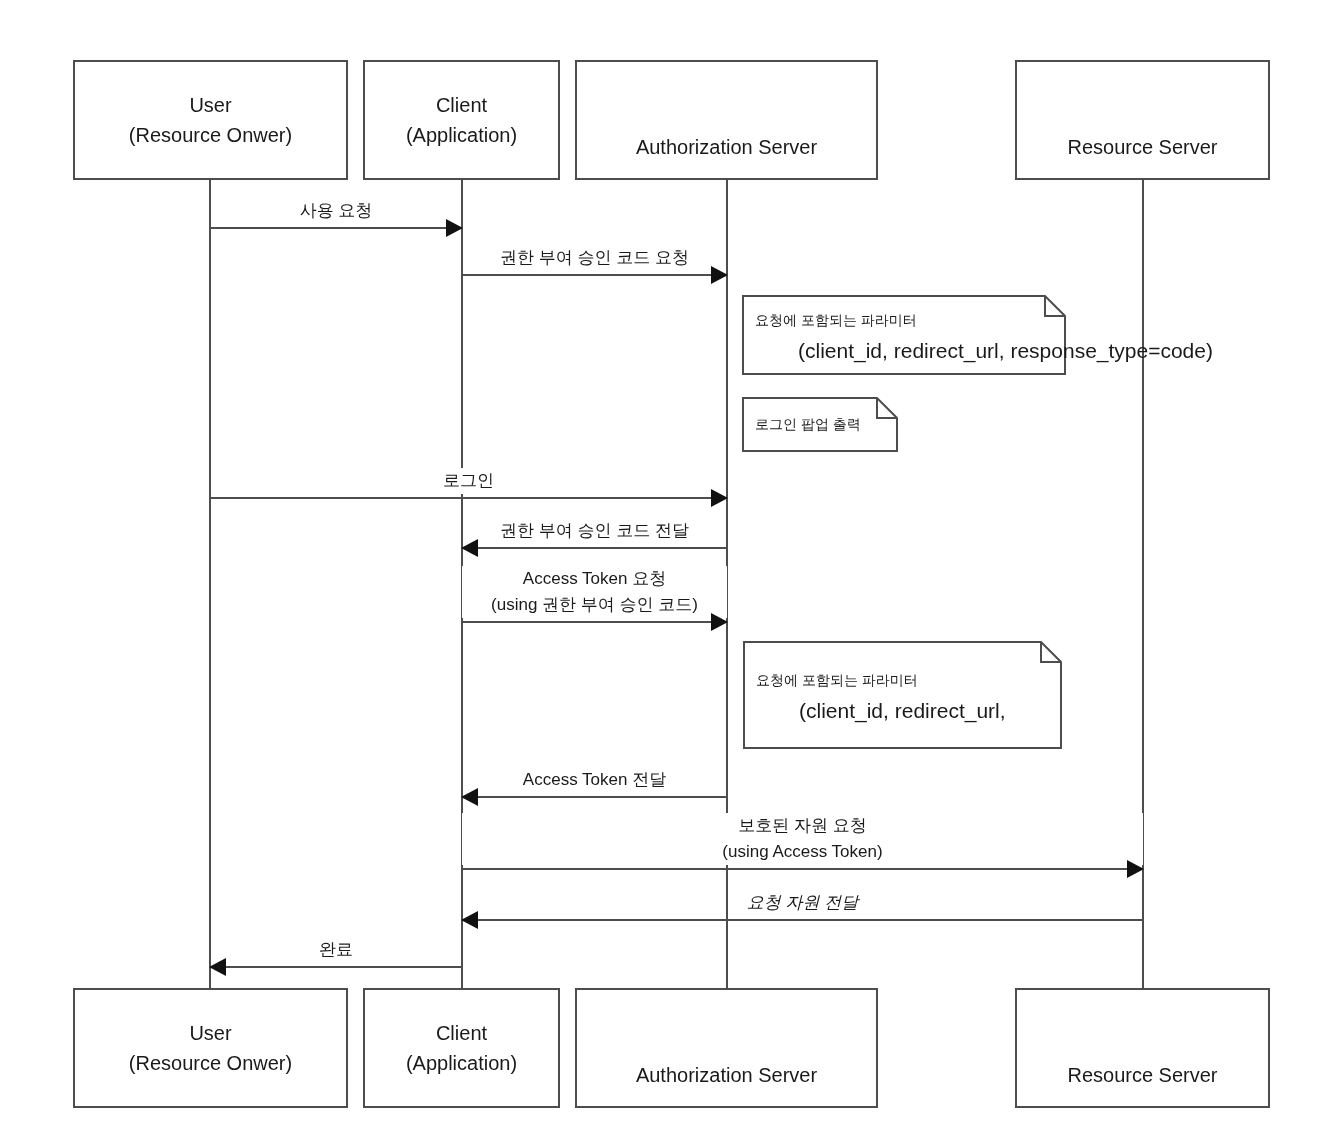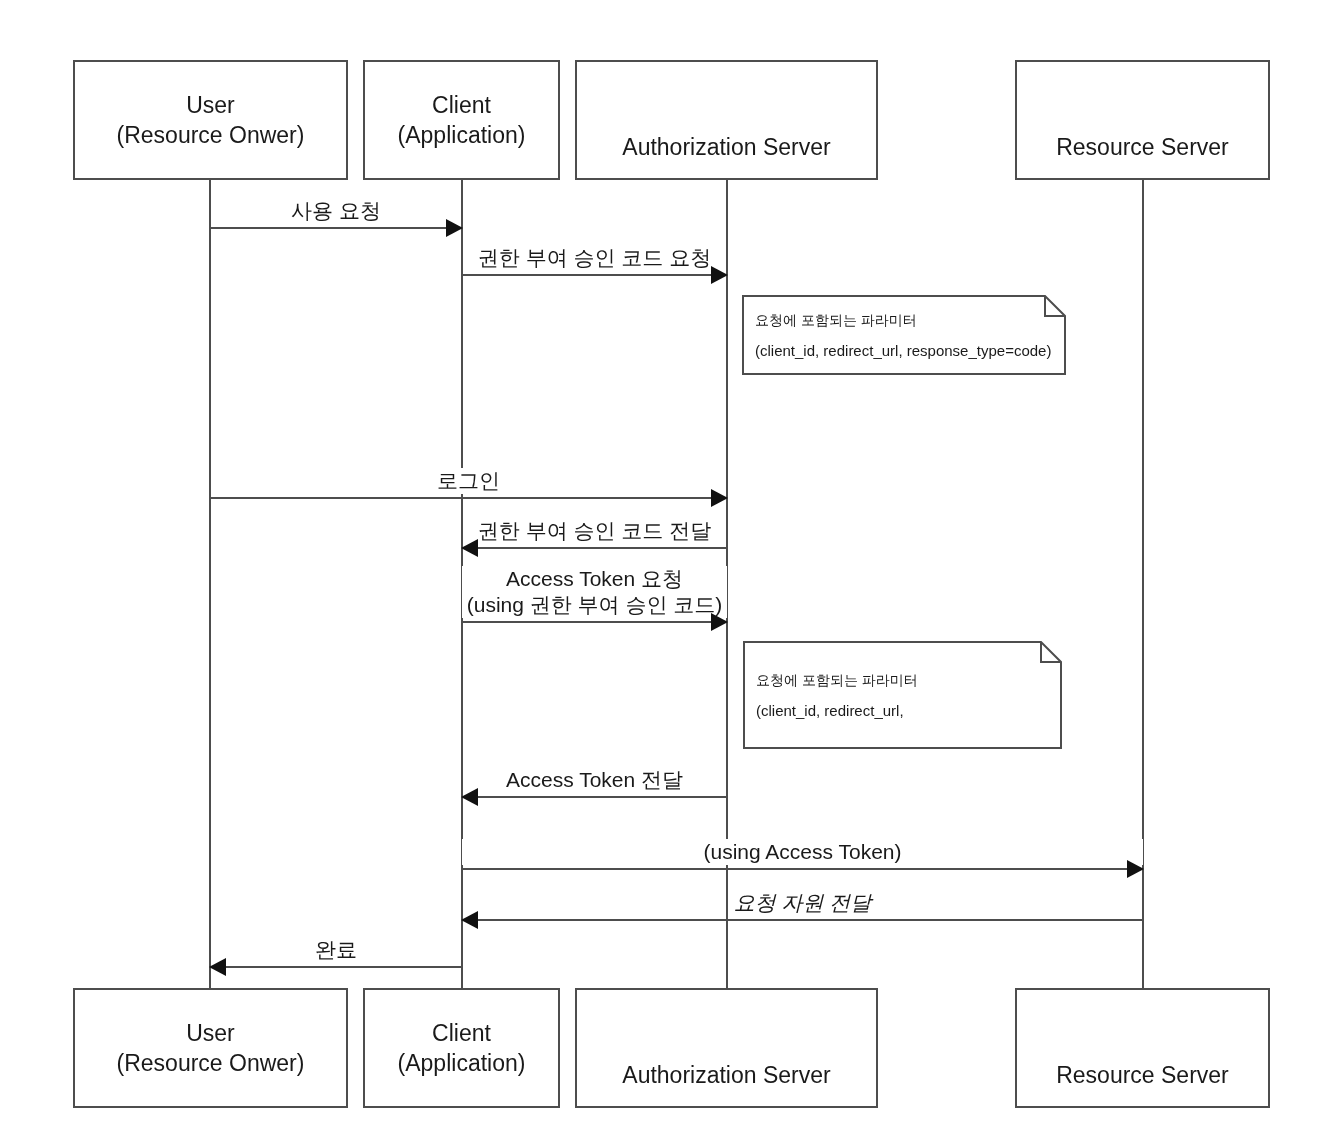--- a/index.html
+++ b/index.html
@@ -24,21 +24,21 @@
   .actor-box {
     position: absolute;
     height: 120px;
     background: var(--bg);
     border: 2px solid var(--line);
     display: flex;
     flex-direction: column;
     align-items: center;
     justify-content: center;
     text-align: center;
-    font-size: 23px;
+    font-size: 20px;
     line-height: 30px;
     z-index: 3;
   }
   .actor-box.single { padding-top: 54px; justify-content: center; }
 
   
   .lifeline {
     position: absolute;
     top: 180px;
     width: 2px;
@@ -53,21 +53,21 @@
     height: 0;
     border-top: 2px solid var(--line);
     z-index: 2;
   }
   .msg .lbl {
     position: absolute;
     bottom: 5px;
     left: 0;
     right: 0;
     text-align: center;
-    font-size: 21px;
+    font-size: 17px;
     line-height: 26px;
     white-space: nowrap;
   }
   .msg .lbl span {
     display: inline-block;
     background: var(--bg);
     padding: 0 4px;
   }
   .msg .lbl .row { display: block; }
   .head {
@@ -86,21 +86,21 @@
   .note svg { position: absolute; top: 0; left: 0; }
   .note .note-text {
     position: absolute;
     inset: 0;
     padding: 6px 24px 6px 13px;
     display: flex;
     flex-direction: column;
     justify-content: center;
   }
   .note .kr { font-size: 14px; line-height: 31px; white-space: nowrap; }
-  .note .en { font-size: 15px; line-height: 30px; white-space: nowrap; }
+  .note .en { font-size: 21px; line-height: 30px; white-space: nowrap; margin-left: 43px; }
   .note.small .note-text { padding-right: 13px; }
 </style>
 </head>
 <body>
 
 <div class="canvas">
 
   <div class="lifeline" style="left:209px;"></div>
   <div class="lifeline" style="left:461px;"></div>
   <div class="lifeline" style="left:726px;"></div>
@@ -150,20 +150,29 @@
     <svg width="324" height="80">
       <path d="M1 1 H303 L323 21 V79 H1 Z" fill="#ffffff" stroke="#4d4d4d" stroke-width="2"></path>
       <path d="M303 1 V21 H323" fill="none" stroke="#4d4d4d" stroke-width="2"></path>
     </svg>
     <div class="note-text">
       <div class="kr">요청에 포함되는 파라미터</div>
       <div class="en">(client_id, redirect_url, response_type=code)</div>
     </div>
   </div>
 
+  <div class="note small" style="left:742px; top:397px; width:156px; height:55px;">
+    <svg width="156" height="55">
+      <path d="M1 1 H135 L155 21 V54 H1 Z" fill="#ffffff" stroke="#4d4d4d" stroke-width="2"></path>
+      <path d="M135 1 V21 H155" fill="none" stroke="#4d4d4d" stroke-width="2"></path>
+    </svg>
+    <div class="note-text">
+      <div class="kr">로그인 팝업 출력</div>
+    </div>
+  </div>
 
   <div class="msg" style="left:210px; top:497px; width:517px;">
     <div class="lbl"><span>로그인</span></div>
     <div class="head r"></div>
   </div>
 
   <div class="msg" style="left:462px; top:547px; width:265px;">
     <div class="lbl"><span>권한 부여 승인 코드 전달</span></div>
     <div class="head l"></div>
   </div>
@@ -187,20 +196,21 @@
     </div>
   </div>
 
   <div class="msg" style="left:462px; top:796px; width:265px;">
     <div class="lbl"><span>Access Token 전달</span></div>
     <div class="head l"></div>
   </div>
 
   <div class="msg" style="left:462px; top:868px; width:681px;">
     <div class="lbl">
+      <span class="row">보호된 자원 요청</span>
       <span class="row">(using Access Token)</span>
     </div>
     <div class="head r"></div>
   </div>
 
   <div class="msg" style="left:462px; top:919px; width:681px;font-style:italic;">
     <div class="lbl"><span>요청 자원 전달</span></div>
     <div class="head l"></div>
   </div>
 

